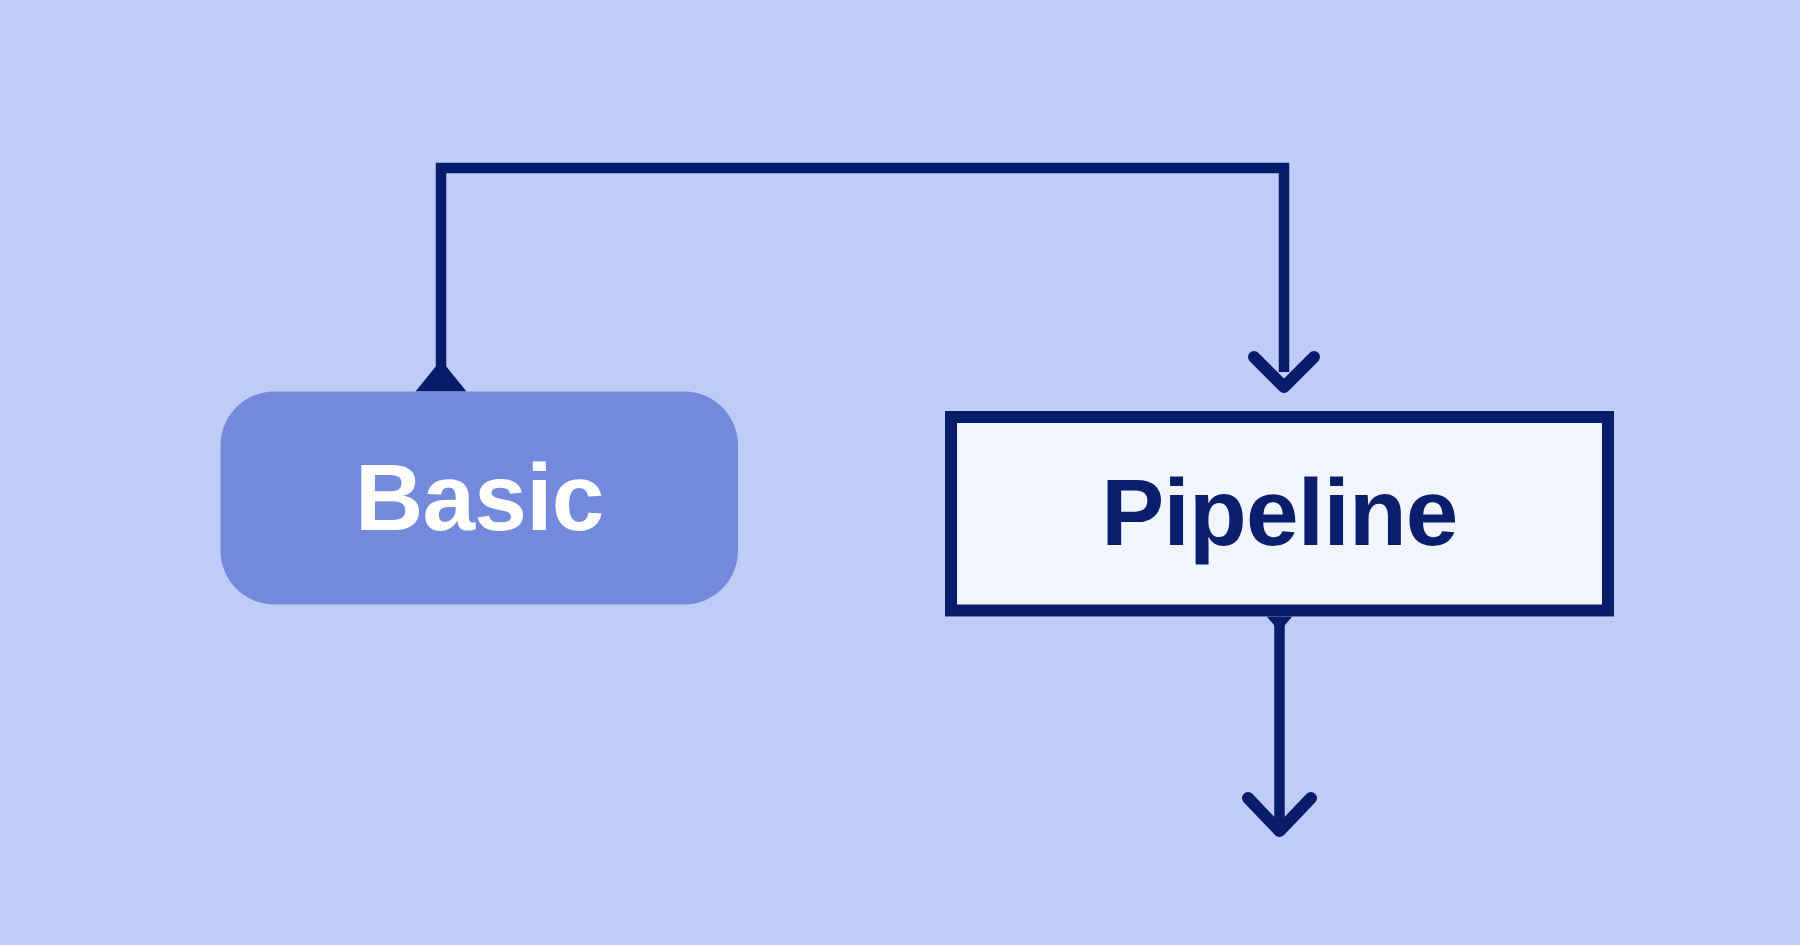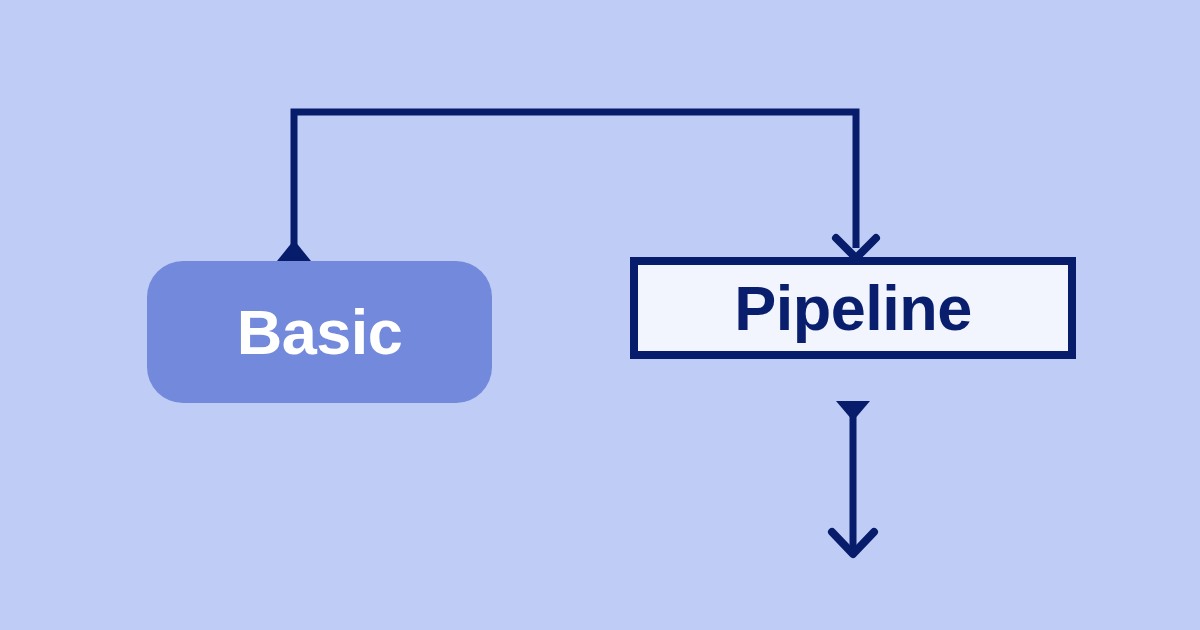--- a/index.html
+++ b/index.html
@@ -57,22 +57,22 @@
   }
   .node-basic {
     left: 125px; top: 261px;
     width: 345px; height: 142px;
     background: var(--basic-fill);
     border-radius: 36px;
     margin-left: 22px;
   }
   .node-basic .node-label { color: var(--basic-text); }
   .node-pipeline {
-    left: 630px; top: 257px;
-    width: 446px; height: 102px;
+    left: 630px; top: 274px;
+    width: 446px; height: 137px;
     background: var(--pipeline-fill);
     border: 8px solid var(--pipeline-border);
   }
   .node-pipeline .node-label { color: var(--pipeline-text); }
 </style>
 </head>
 <body>
 
 <div class="canvas">
 

